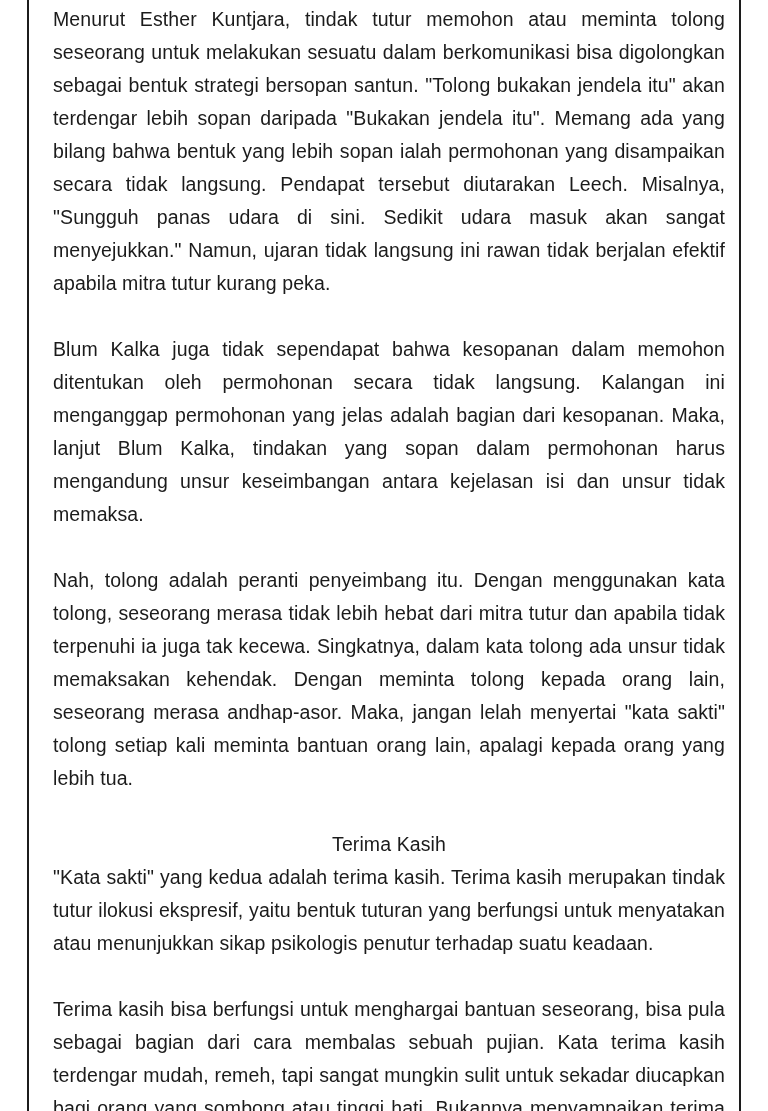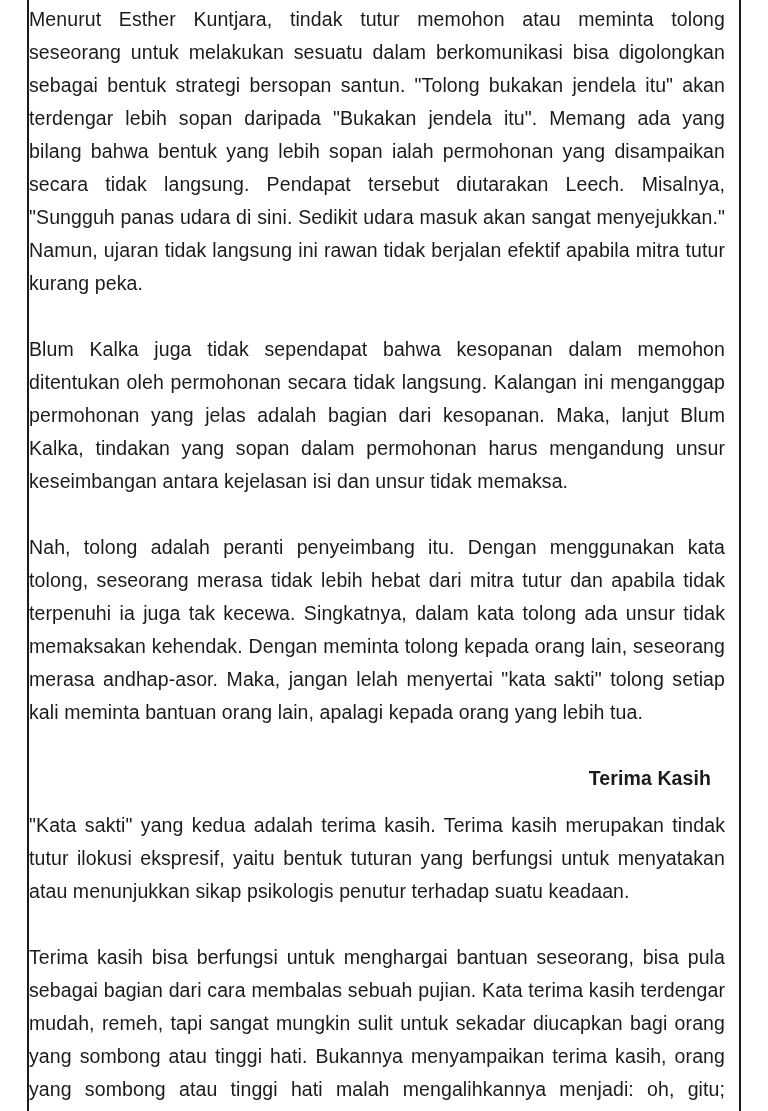--- a/index.html
+++ b/index.html
@@ -16,35 +16,35 @@
   }
   .doc-frame {
     position: absolute;
     left: 27px;
     top: 0;
     width: 714px;
     height: 1111px;
     box-sizing: border-box;
     border-left: 2px solid #1c1c1c;
     border-right: 2px solid #1c1c1c;
-    padding: 3px 14px 0 0;
+    padding: 3px 14px 0 24px;
     background: #ffffff;
   }
   .para, .heading {
     font-size: 19.5px;
     line-height: 33px;
     color: #1b1b1b;
     margin: 0 0 33px 0;
     text-align: justify;
     letter-spacing: 0.1px;
   }
   .heading {
-    font-weight: bold;
-    margin: 14px;
-    text-align: right;
+    font-weight: normal;
+    margin: 0;
+    text-align: center;
   }
 </style>
 </head>
 <body>
 
 <div class="doc-frame">
   <p class="para">Menurut Esther Kuntjara, tindak tutur memohon atau meminta tolong seseorang untuk melakukan sesuatu dalam berkomunikasi bisa digolongkan sebagai bentuk strategi bersopan santun. "Tolong bukakan jendela itu" akan terdengar lebih sopan daripada "Bukakan jendela itu". Memang ada yang bilang bahwa bentuk yang lebih sopan ialah permohonan yang disampaikan secara tidak langsung. Pendapat tersebut diutarakan Leech. Misalnya, "Sungguh panas udara di sini. Sedikit udara masuk akan sangat menyejukkan." Namun, ujaran tidak langsung ini rawan tidak berjalan efektif apabila mitra tutur kurang peka.</p>
 
   <p class="para">Blum Kalka juga tidak sependapat bahwa kesopanan dalam memohon ditentukan oleh permohonan secara tidak langsung. Kalangan ini menganggap permohonan yang jelas adalah bagian dari kesopanan. Maka, lanjut Blum Kalka, tindakan yang sopan dalam permohonan harus mengandung unsur keseimbangan antara kejelasan isi dan unsur tidak memaksa.</p>
 

